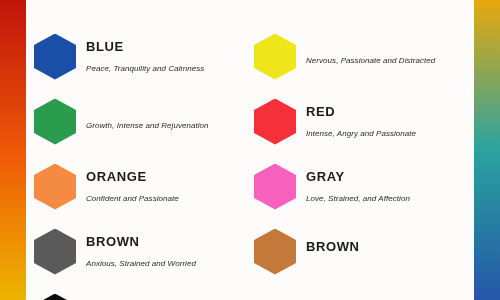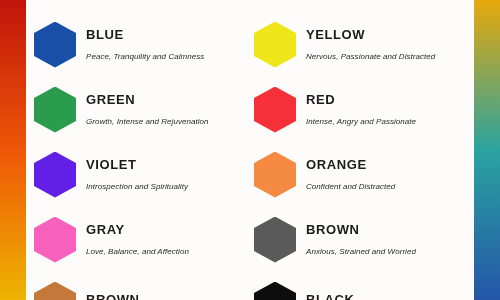--- a/index.html
+++ b/index.html
@@ -42,21 +42,21 @@
   .grid {
     position: absolute;
     left: 34px;
     right: 34px;
     top: 0;
     bottom: 0;
     display: grid;
     grid-template-columns: 1fr 1fr;
     grid-auto-rows: 65px;
     column-gap: 8px;
-    padding-top: 12px;
+    padding-top: 24px;
     box-sizing: border-box;
   }
 
   .swatch-row {
     display: flex;
     align-items: center;
     gap: 10px;
   }
 
   .hex {
@@ -109,62 +109,53 @@
       <div class="hex" style="background: rgb(26, 79, 168);"></div>
       <div class="labels">
         <div class="color-name">BLUE</div>
         <div class="color-desc">Peace, Tranquility and Calmness</div>
       </div>
     </div>
 
     <div class="swatch-row">
       <div class="hex" style="background: rgb(238, 230, 27);"></div>
       <div class="labels">
-        <div class="color-name">YELLOW</div>
         <div class="color-desc">Nervous, Passionate and Distracted</div>
       </div>
     </div>
 
     <div class="swatch-row">
       <div class="hex" style="background: rgb(43, 155, 78);"></div>
       <div class="labels">
-        <div class="color-name">GREEN</div>
         <div class="color-desc">Growth, Intense and Rejuvenation</div>
       </div>
     </div>
 
     <div class="swatch-row">
       <div class="hex" style="background: rgb(245, 48, 56);"></div>
       <div class="labels">
         <div class="color-name">RED</div>
         <div class="color-desc">Intense, Angry and Passionate</div>
       </div>
     </div>
 
-    <div class="swatch-row">
-      <div class="hex" style="background: rgb(98, 32, 230);"></div>
-      <div class="labels">
-        <div class="color-name">VIOLET</div>
-        <div class="color-desc">Introspection and Spirituality</div>
-      </div>
-    </div>
 
     <div class="swatch-row">
       <div class="hex" style="background: rgb(245, 139, 66);"></div>
       <div class="labels">
         <div class="color-name">ORANGE</div>
-        <div class="color-desc">Confident and Distracted</div>
+        <div class="color-desc">Confident and Passionate</div>
       </div>
     </div>
 
     <div class="swatch-row">
       <div class="hex" style="background: rgb(247, 96, 189);"></div>
       <div class="labels">
         <div class="color-name">GRAY</div>
-        <div class="color-desc">Love, Balance, and Affection</div>
+        <div class="color-desc">Love, Strained, and Affection</div>
       </div>
     </div>
 
     <div class="swatch-row">
       <div class="hex" style="background: rgb(90, 90, 90);"></div>
       <div class="labels">
         <div class="color-name">BROWN</div>
         <div class="color-desc">Anxious, Strained and Worried</div>
       </div>
     </div>

